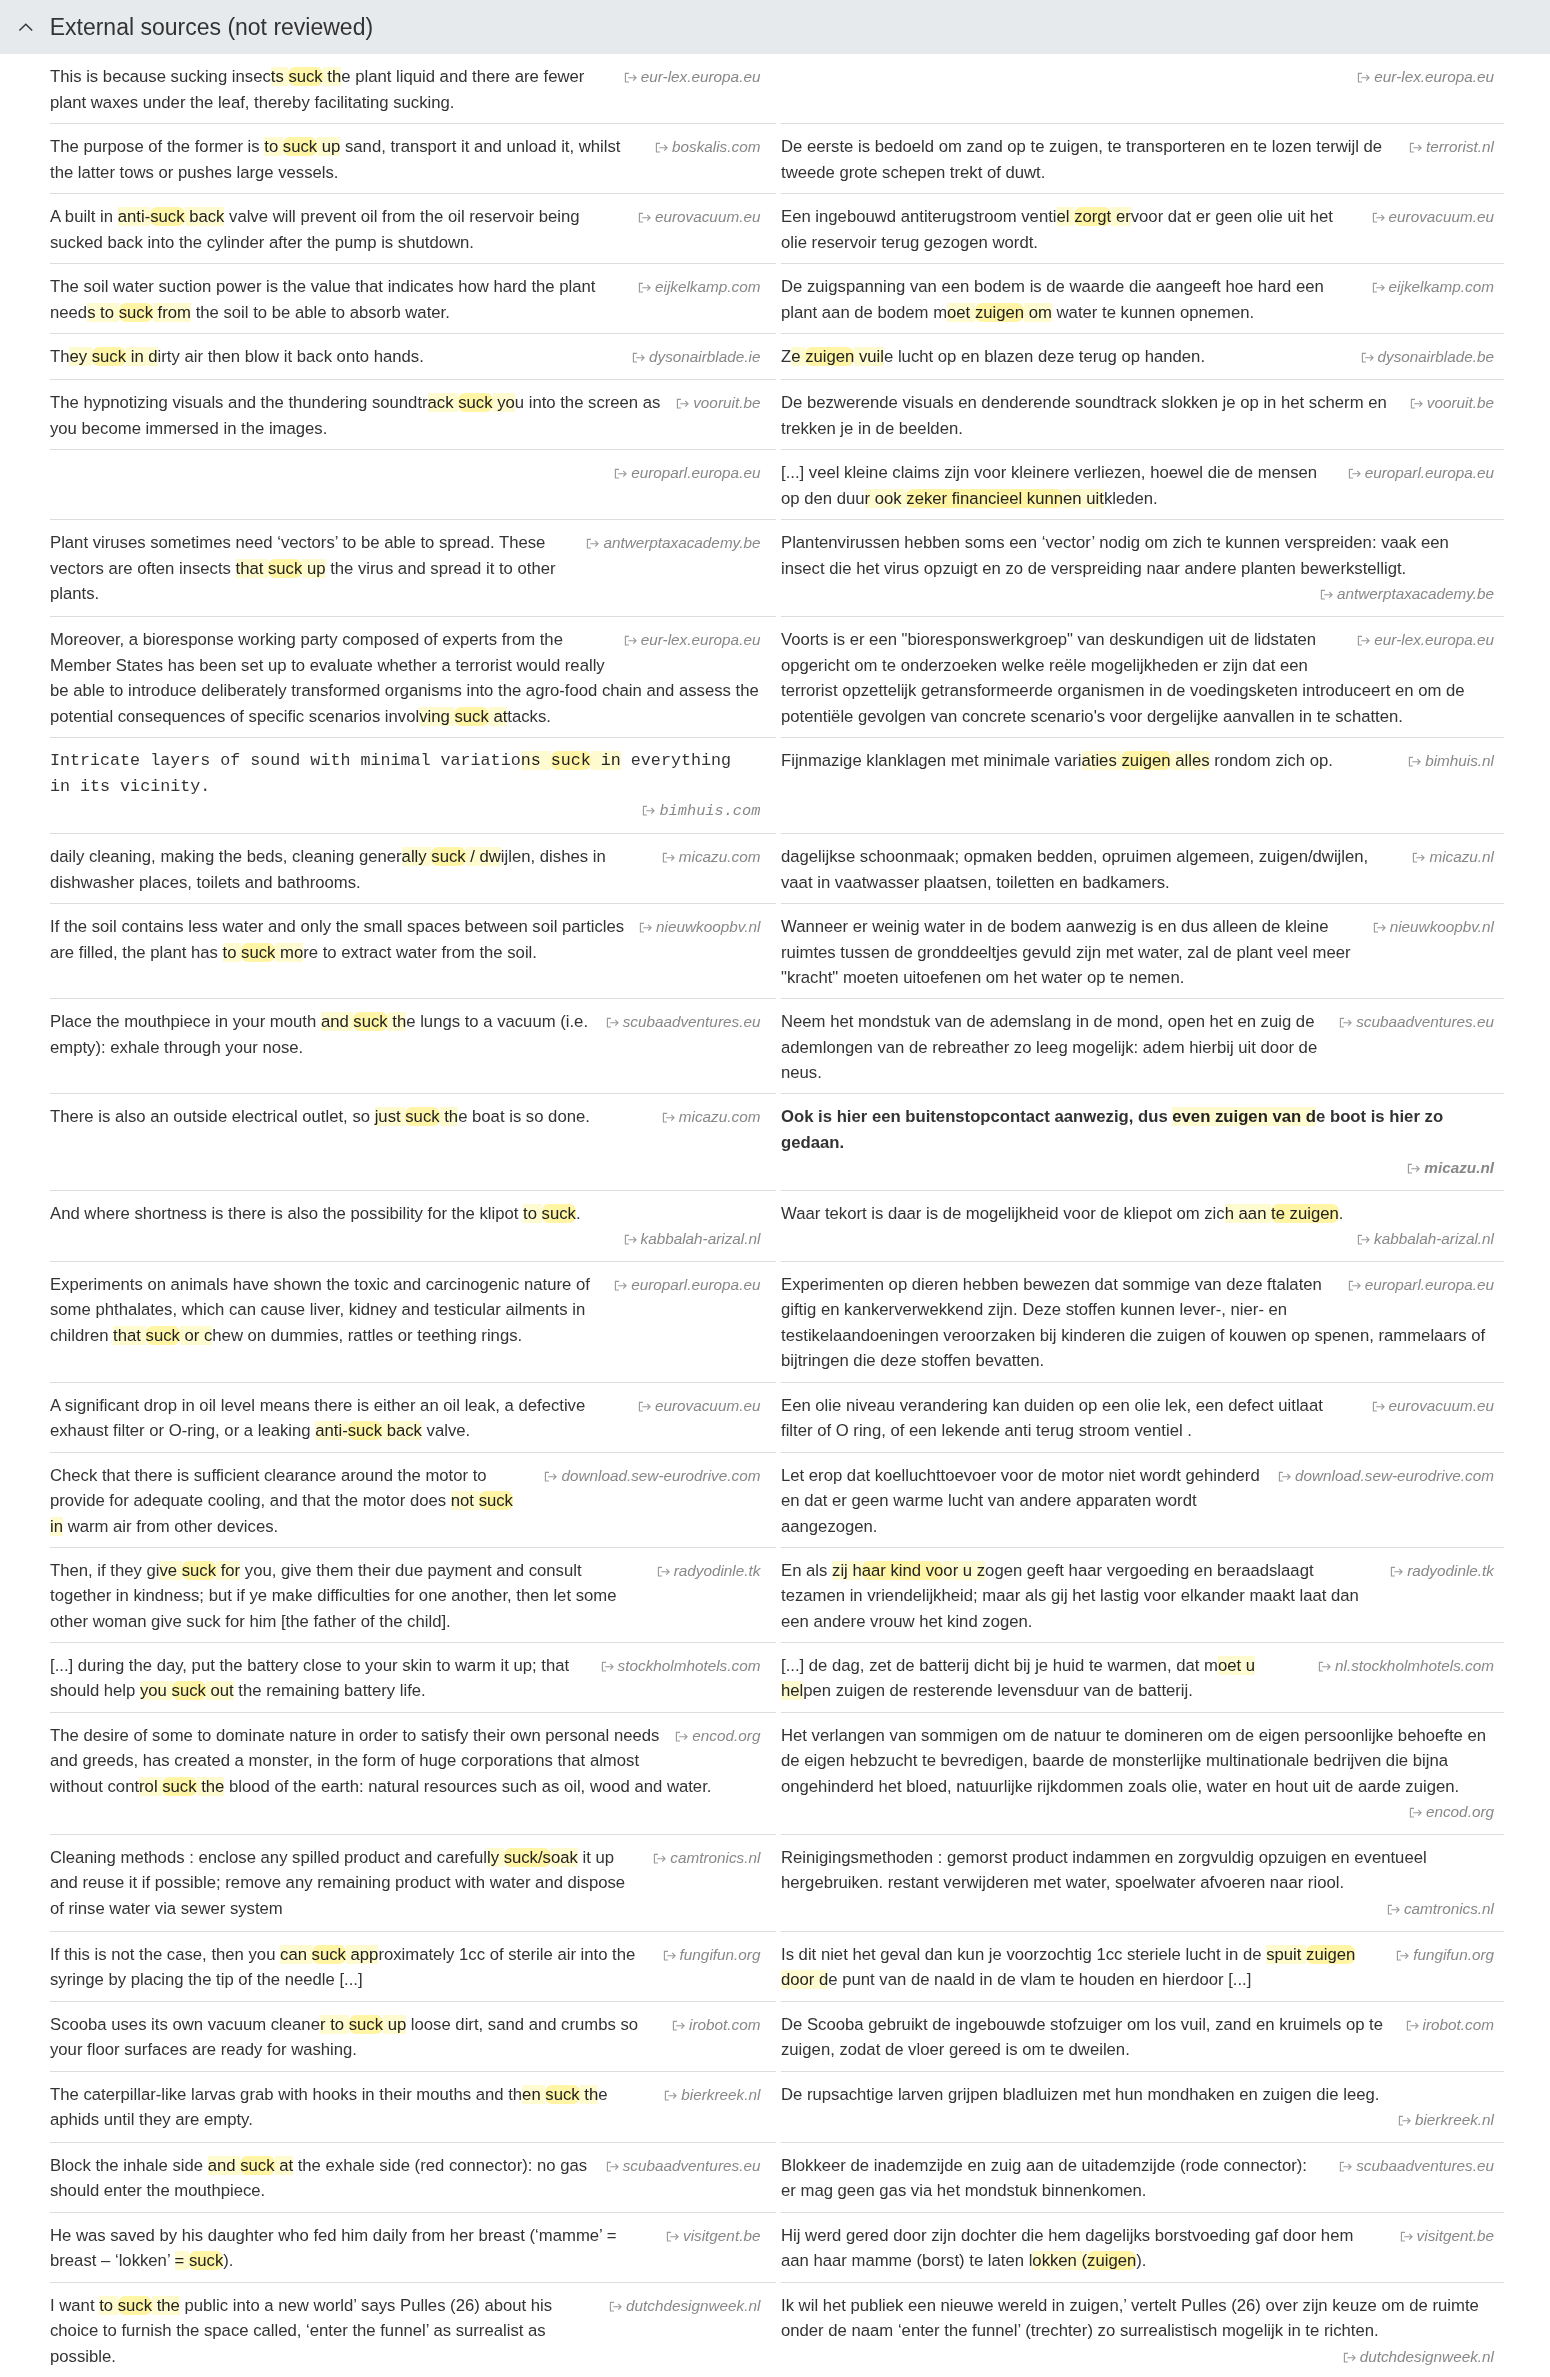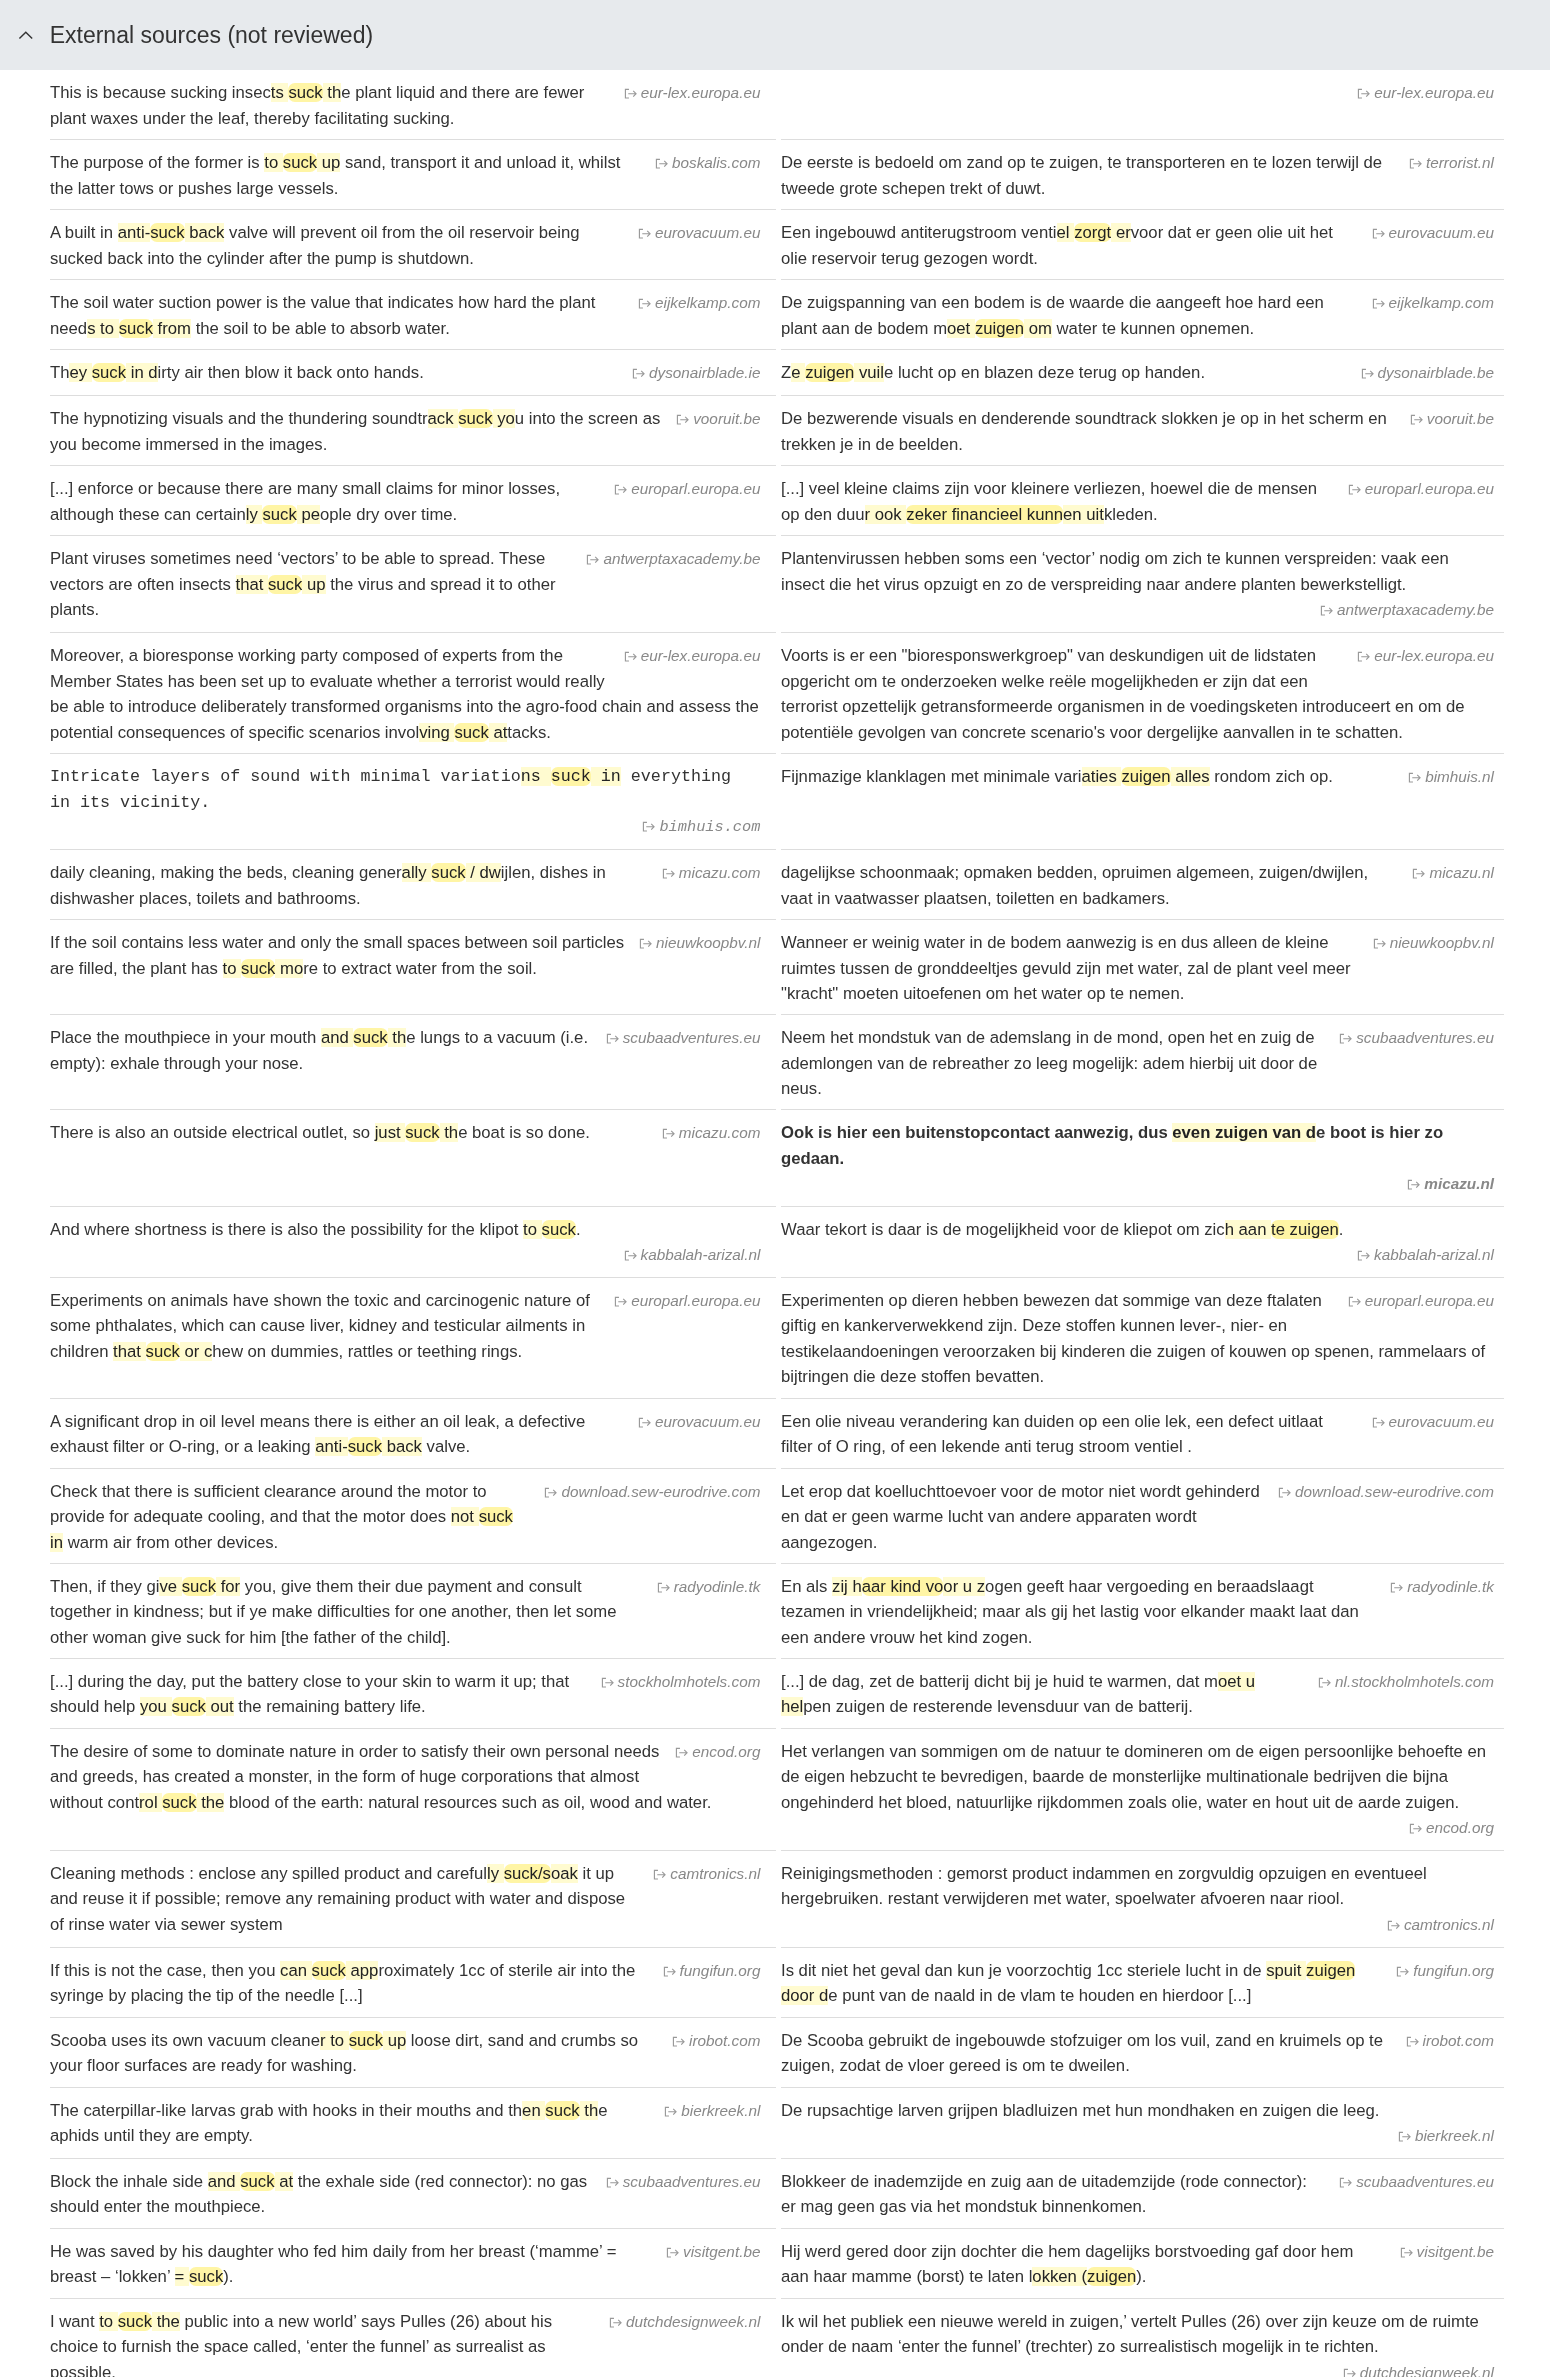--- a/index.html
+++ b/index.html
@@ -1,19 +1,19 @@
 <!DOCTYPE html>
 <html style="font-size:11.4px"><head>
 <meta charset="utf-8">
 <style>
   html, body { margin: 0; padding: 0; background: #ffffff; }
   body { width: 1550px; font-family: "Liberation Sans", sans-serif; color: #333333; }
   .section-header {
     display: flex; align-items: center;
-    height: 70px; background: #e7eaed;
+    height: 54px; background: #e7eaed;
     padding-left: 15.6px; box-sizing: border-box;
   }
   .chevron { width: 21.3px; height: 21.3px; display: inline-flex; align-items: center; justify-content: center; margin-right: 12.8px; }
   .section-title { font-size: 23px; color: #333333; }
   .list { padding: 0 0 0 0; }
   .row { display: flex; }
   .cell {
     box-sizing: border-box;
     border-bottom: 1.4px solid #dddddd;
     padding: 10px 0 7.1px 0;
@@ -102,21 +102,21 @@
             </svg></span><span>vooruit.be</span></span><span>The hypnotizing visuals and the thundering soundtr<mark>ack </mark><mark class="s">suck</mark><mark> yo</mark>u into the screen as you become immersed in the images.</span></div>
       <div class="cell clearfix nl" style="min-height: 70px;"><span class="src"><span class="ext"><svg width="14.2" height="11.4" viewBox="0 0 20 16">
               <path d="M7 2H2v12h5" fill="none" stroke="#999" stroke-width="1.6"></path>
               <path d="M6 8h11M13 4l4 4-4 4" fill="none" stroke="#999" stroke-width="1.6"></path>
             </svg></span><span>vooruit.be</span></span><span>De bezwerende visuals en denderende soundtrack slokken je op in het scherm en trekken je in de beelden.</span></div>
     </div>
     <div class="row">
       <div class="cell clearfix en" style="min-height: 70px;"><span class="src"><span class="ext"><svg width="14.2" height="11.4" viewBox="0 0 20 16">
               <path d="M7 2H2v12h5" fill="none" stroke="#999" stroke-width="1.6"></path>
               <path d="M6 8h11M13 4l4 4-4 4" fill="none" stroke="#999" stroke-width="1.6"></path>
-            </svg></span><span>europarl.europa.eu</span></span><span>[...] enforce or because there are many small claims for minor losses, although these can certain<mark>ly </mark><mark class="s">suck</mark><mark> pe</mark>ople dry over time.</span></div>
+            </svg></span><span>europarl.europa.eu</span></span></div>
       <div class="cell clearfix nl" style="min-height: 70px;"><span class="src"><span class="ext"><svg width="14.2" height="11.4" viewBox="0 0 20 16">
               <path d="M7 2H2v12h5" fill="none" stroke="#999" stroke-width="1.6"></path>
               <path d="M6 8h11M13 4l4 4-4 4" fill="none" stroke="#999" stroke-width="1.6"></path>
             </svg></span><span>europarl.europa.eu</span></span><span>[...] veel kleine claims zijn voor kleinere verliezen, hoewel die de mensen op den duu<mark>r ook </mark><mark class="s">zeker financieel kunn</mark><mark>en uit</mark>kleden.</span></div>
     </div>
     <div class="row">
       <div class="cell clearfix en" style="min-height: 97px;"><span class="src"><span class="ext"><svg width="14.2" height="11.4" viewBox="0 0 20 16">
               <path d="M7 2H2v12h5" fill="none" stroke="#999" stroke-width="1.6"></path>
               <path d="M6 8h11M13 4l4 4-4 4" fill="none" stroke="#999" stroke-width="1.6"></path>
             </svg></span><span>antwerptaxacademy.be</span></span><span>Plant viruses sometimes need ‘vectors’ to be able to spread. These vectors are often insects <mark>that </mark><mark class="s">suck</mark><mark> up</mark> the virus and spread it to other plants.</span></div>

